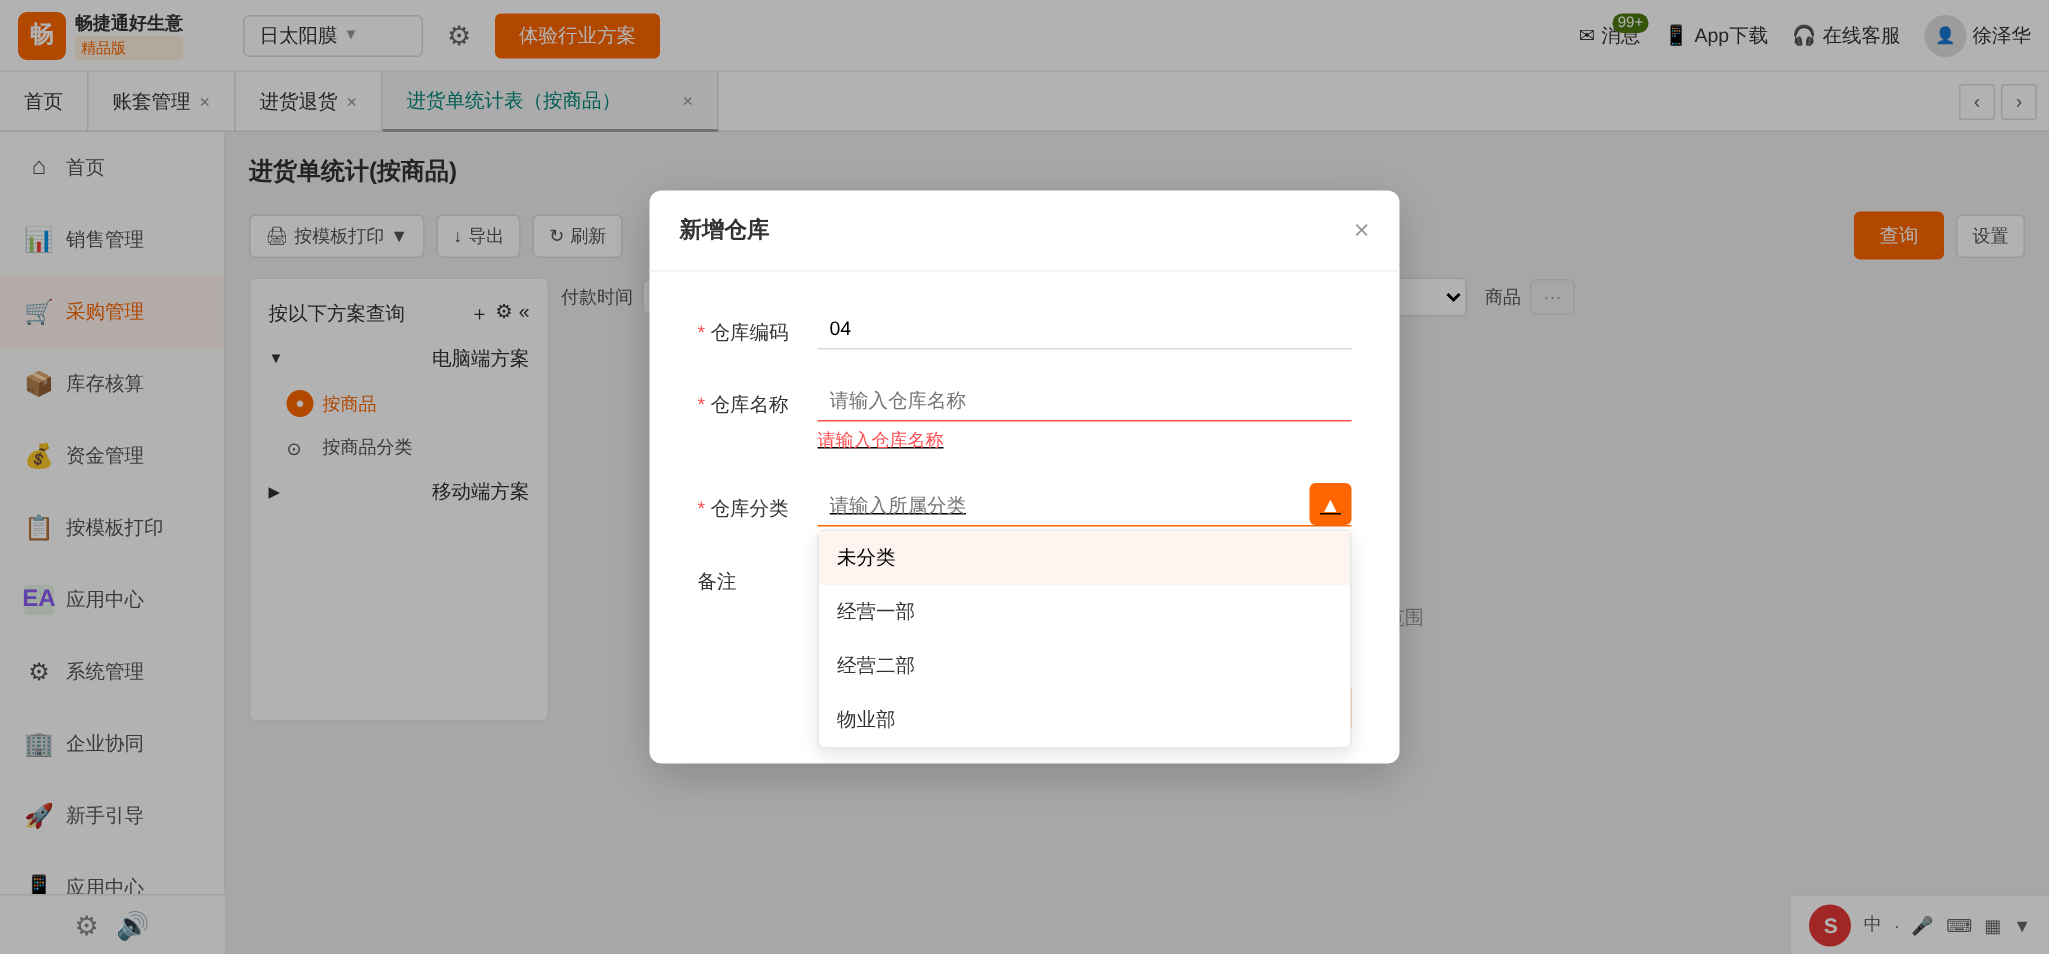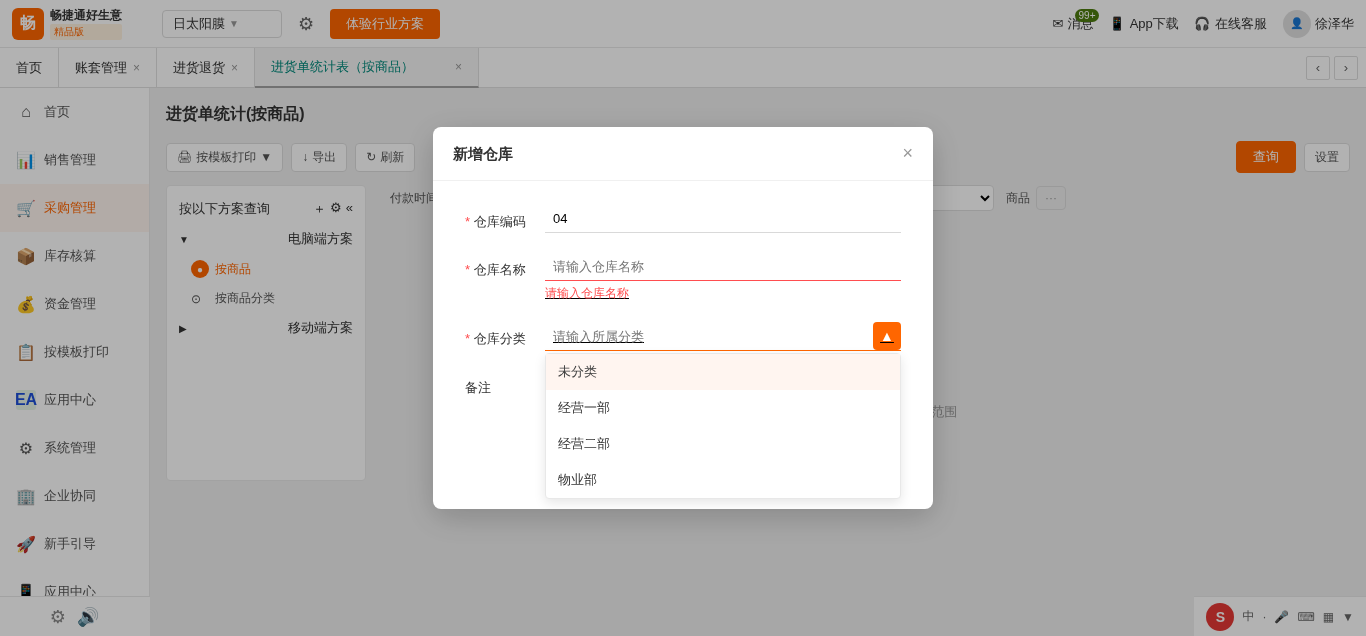--- a/index.html
+++ b/index.html
@@ -226,21 +226,21 @@
       cursor: pointer;
       background: #fff;
       font-size: 12px;
       color: #555;
     }
     .tool-btn.orange { background: #ff6600; color: white; border-color: #ff6600; font-size: 13px; padding: 6px 16px; }
 
     
     .query-panel {
       display: flex;
-      gap: 24px;
+      gap: 8px;
     }
     .query-panel-left {
       width: 200px;
       background: #fff;
       border: 1px solid #e8e8e8;
       border-radius: 4px;
       padding: 8px 0;
       flex-shrink: 0;
     }
     .query-section-header {
@@ -337,21 +337,21 @@
       background: #fff;
       border-radius: 8px;
       width: 500px;
       box-shadow: 0 8px 32px rgba(0,0,0,0.2);
       position: relative;
     }
     .dialog-header {
       padding: 16px 20px;
       border-bottom: 1px solid #f0f0f0;
       display: flex;
-      align-items: flex-end;
+      align-items: center;
       justify-content: space-between;
     }
     .dialog-title {
       font-size: 15px;
       font-weight: bold;
       color: #333;
     }
     .dialog-close {
       cursor: pointer;
       color: #999;
@@ -432,21 +432,21 @@
       border-radius: 4px;
       box-shadow: 0 4px 12px rgba(0,0,0,0.1);
       z-index: 200;
     }
     .dropdown-item {
       padding: 9px 12px;
       font-size: 13px;
       color: #333;
       cursor: pointer;
     }
-    .dropdown-item.selected { background: #fff5f0; color: #404040; }
+    .dropdown-item.selected { background: #fff5f0; color: #000000; }
 
     .dialog-footer {
       padding: 12px 32px 20px;
       display: flex;
       justify-content: flex-end;
       gap: 10px;
     }
     .btn-save {
       background: #ff6600;
       color: white;
@@ -499,21 +499,21 @@
       font-weight: bold;
       font-size: 14px;
     }
 
     
     .ea-badge {
       display: inline-flex;
       align-items: center;
       justify-content: center;
       background: #e8f5e9;
-      color: #1d4ed8;
+      color: #8b5cf6;
       border-radius: 3px;
       font-size: 11px;
       padding: 1px 5px;
       font-weight: bold;
     }
   </style>
 </head>
 <body>
 
 <div class="top-bar">

